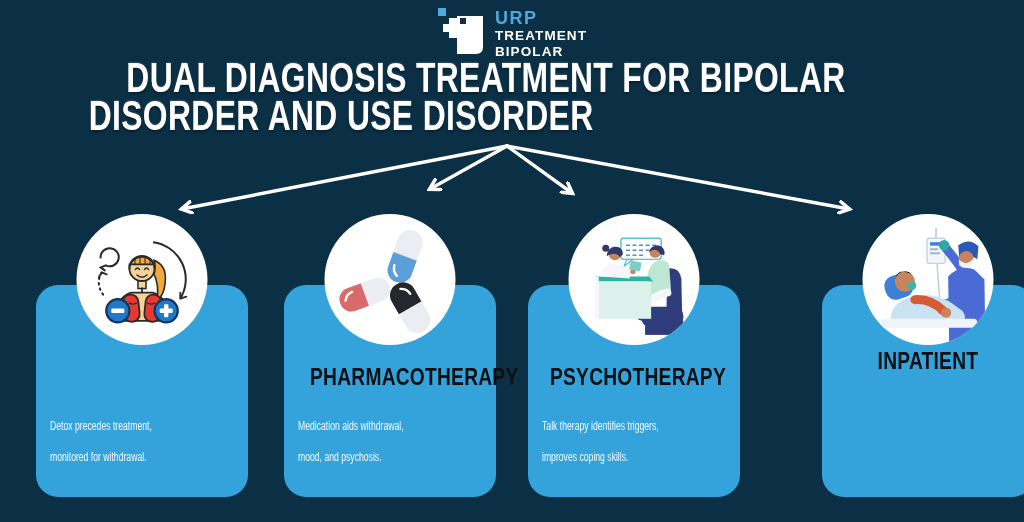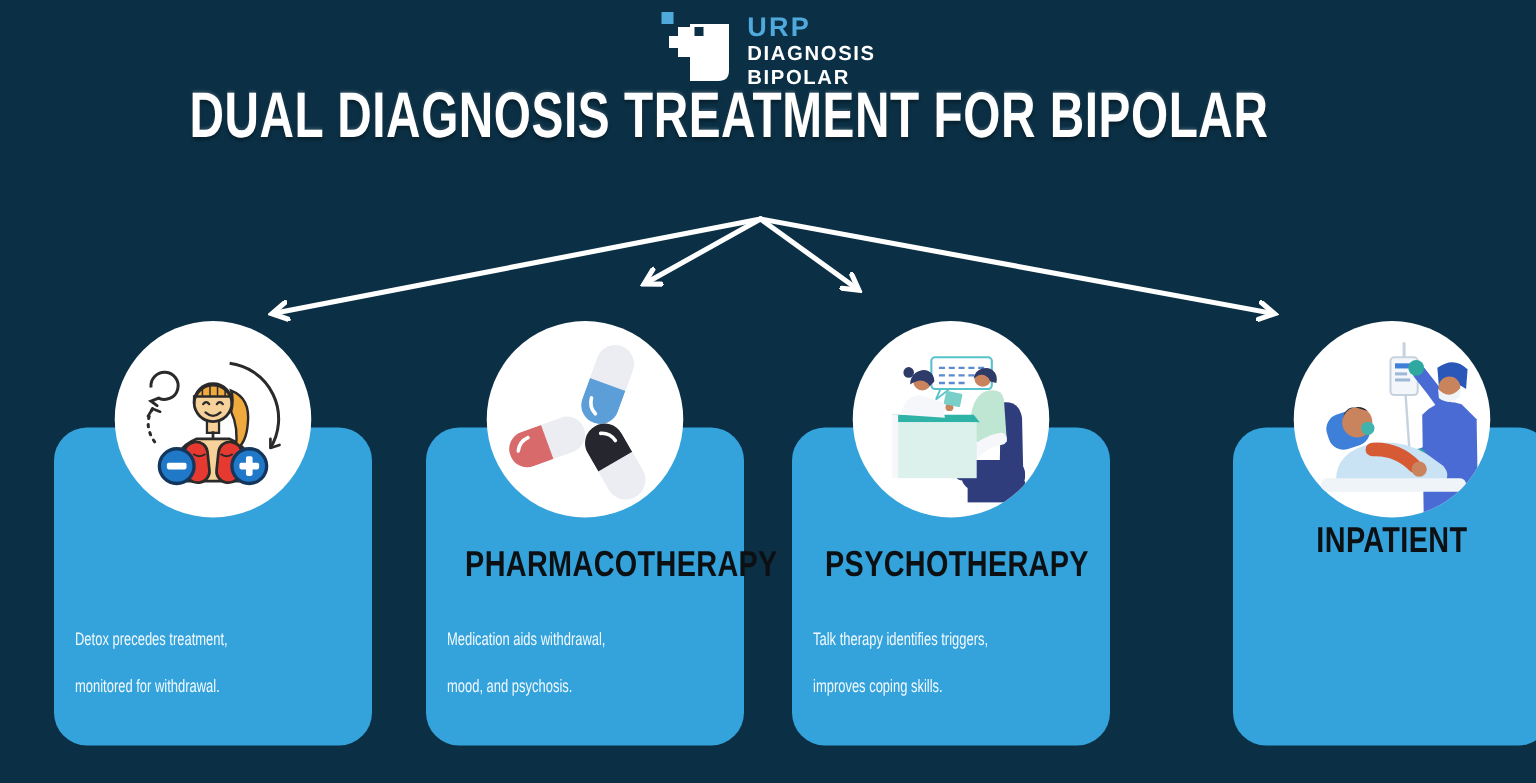--- a/index.html
+++ b/index.html
@@ -46,27 +46,28 @@
 
   <div class="logo">
     <svg class="logo-mark" viewBox="0 0 48 46">
       <rect x="1" y="0" width="8" height="8" fill="#4FA9DD"></rect>
       <path d="M6,16 h6 v-6 h8 v6 h6 v8 h-6 v6 h-8 v-6 h-6 z" fill="#FFFFFF"></path>
       <path d="M20,8 h26 v31 q0,7 -7,7 h-19 z" fill="#FFFFFF"></path>
       <rect x="23" y="10" width="6" height="6" fill="#0B3045"></rect>
     </svg>
     <div class="logo-text">
       <span class="logo-urp">URP</span>
-      <span class="logo-sub">DIAGNOSIS</span>
+      <span class="logo-sub">TREATMENT</span>
       <span class="logo-sub">BIPOLAR</span>
     </div>
   </div>
 
   <div class="title">
     <div class="title-line"><span class="cond-t">DUAL DIAGNOSIS TREATMENT FOR BIPOLAR</span></div>
+    <div class="title-line"><span class="cond-t">DISORDER AND USE DISORDER</span></div>
   </div>
 
   <svg class="arrows" width="1024" height="522" viewBox="0 0 1024 522">
     <defs>
       <marker id="ah" viewBox="0 0 10 10" refX="7.5" refY="5" markerWidth="4.2" markerHeight="4.2" orient="auto">
         <path d="M1,1 L8,5 L1,9" fill="none" stroke="#FFFFFF" stroke-width="2.4" stroke-linecap="round"></path>
       </marker>
     </defs>
     <g stroke="#FFFFFF" stroke-width="3.4" stroke-linecap="round">
       <line x1="507" y1="146" x2="182" y2="209" marker-end="url(#ah)"></line>

